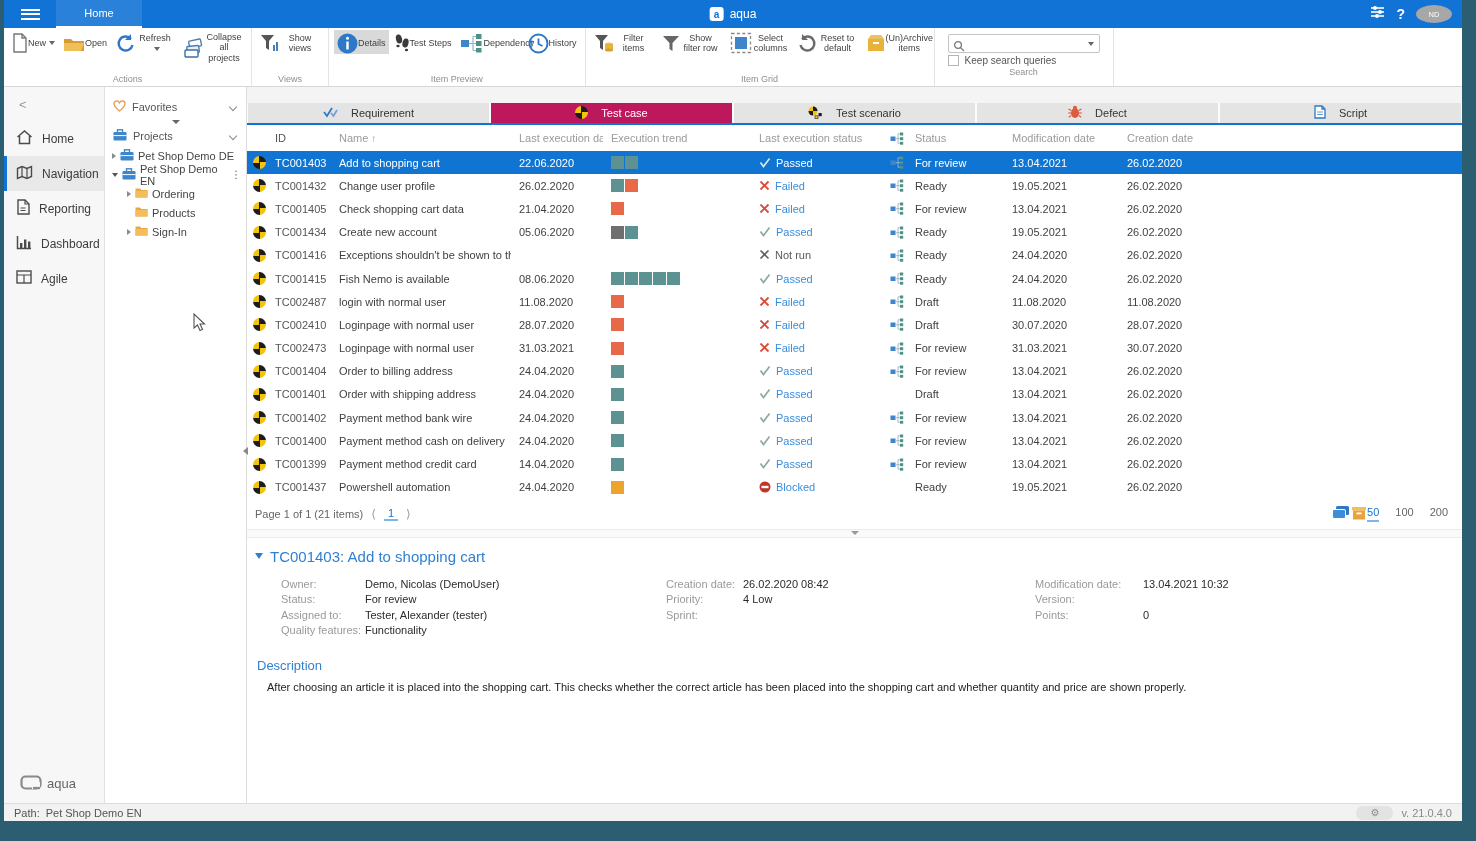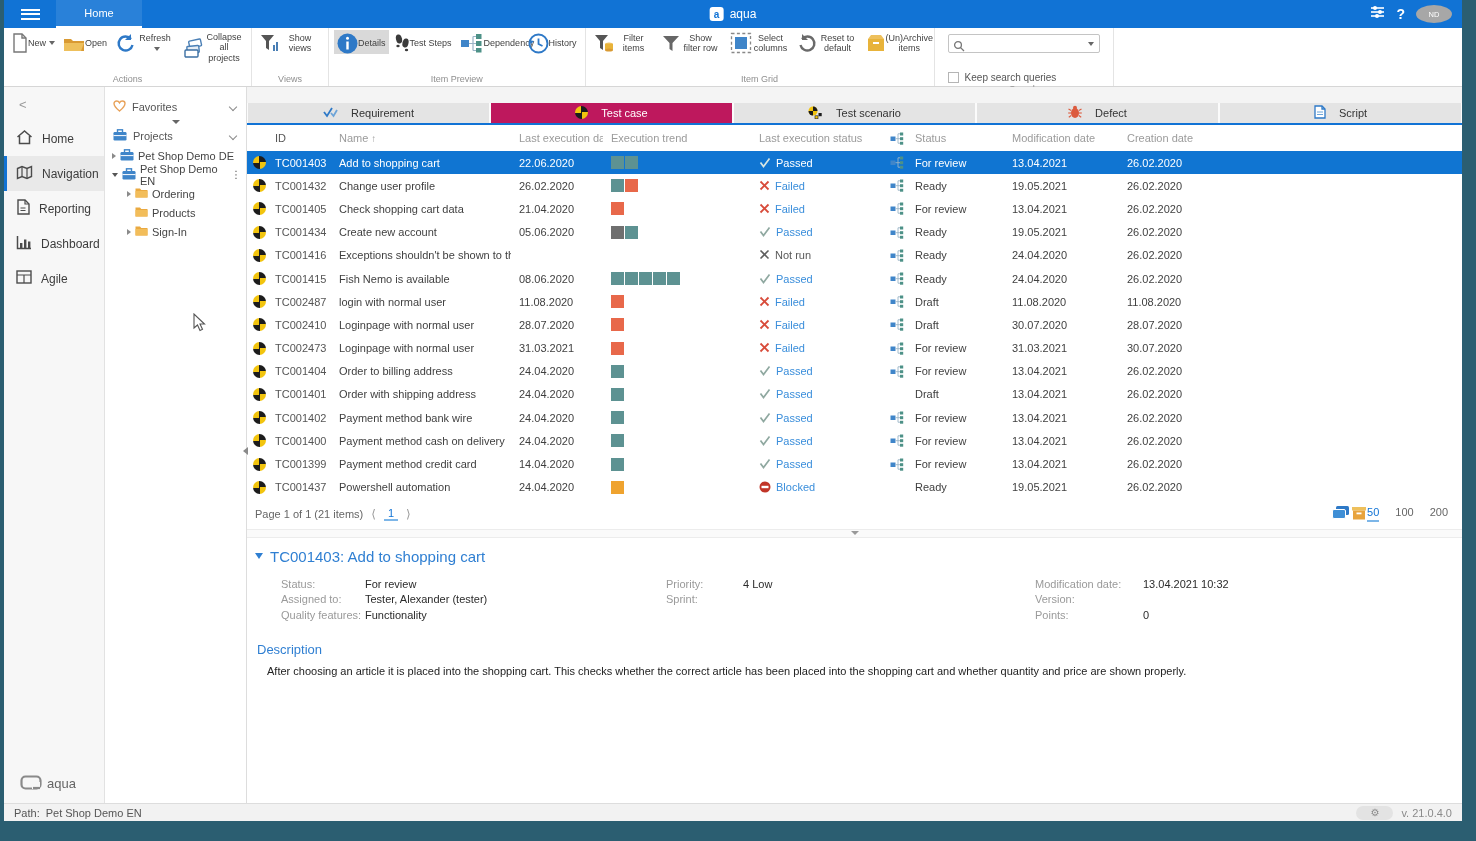--- a/index.html
+++ b/index.html
@@ -24,21 +24,21 @@
 .rbtn{max-width:66px;min-width:32px;display:flex;flex-direction:row;align-items:center;font-size:9px;color:#3f3f3f;padding:2px 3px 0;line-height:1.15;text-align:center;cursor:pointer}
 .rbtn .ric{height:22px;display:flex;align-items:center;justify-content:center}
 .rbtn.active{background:#d9d9d9}
 .rgroup-label{text-align:center;font-size:9px;color:#8f8f8f;padding:1px 0 2px}
 .caret{display:inline-block;width:0;height:0;border-left:3.5px solid transparent;border-right:3.5px solid transparent;border-top:4px solid #666;margin-left:3px;vertical-align:middle}
 .searchwrap{display:flex;flex-direction:column;padding:4px 8px 0}
 .searchbox{position:relative;width:152px;height:19px;border:1px solid #c4c4c4;border-radius:2px;background:#fff;display:flex;align-items:center}
 .searchbox input{border:0;outline:0;flex:1;font-size:11px;padding:0 14px 0 20px;height:100%;background:transparent}
 .sglass{position:absolute;left:4px;top:3px}
 .scaret{position:absolute;right:5px;top:7px;width:0;height:0;border-left:3.5px solid transparent;border-right:3.5px solid transparent;border-top:4px solid #666}
-.keeprow{display:flex;align-items:center;gap:6px;font-size:10px;color:#555;margin-top:19px}
+.keeprow{display:flex;align-items:center;gap:6px;font-size:10px;color:#555;margin-top:2px}
 .cbox{width:11px;height:11px;border:1px solid #b5b5b5;background:#fff}
 
 .main{flex:1;display:flex;min-height:0;position:relative}
 .leftnav{width:101px;background:#f7f7f7;border-right:1px solid #e2e2e2;display:flex;flex-direction:column;font-size:12px;color:#3c3c3c;flex:0 0 auto}
 .back{height:34px;display:flex;align-items:center;padding-left:15px;color:#9a9a9a;font-size:13px;cursor:pointer}
 .navitem{display:flex;gap:9px;align-items:center;padding-left:12px;height:35px;cursor:pointer}
 .navitem.active{background:#e9e9e9;border-left:3px solid #1173d5;padding-left:9px}
 .leftnav .spacer{flex:1}
 .nav-logo{padding:0 0 12px 16px;display:flex;align-items:center;gap:5px;color:#666;font-size:13px}
 .treepanel{width:142px;background:#fff;border-right:1px solid #ddd;font-size:11px;color:#444;padding-top:10px;flex:0 0 auto}
@@ -1001,33 +1001,41 @@
         </div>
 
       <div class="details">
         <div class="dtitle">
           <span class="tri-dn"></span>
           <span>TC001403: Add to shopping cart</span>
         </div>
         <div class="dfields">
           <div class="dcol dcol1" id="dcol1">
               <div class="drow">
+                <span class="dlabel">Owner:</span>
+                <span class="dvalue">Demo, Nicolas (DemoUser)</span>
+              </div>
+              <div class="drow">
                 <span class="dlabel">Status:</span>
                 <span class="dvalue">For review</span>
               </div>
               <div class="drow">
                 <span class="dlabel">Assigned to:</span>
                 <span class="dvalue">Tester, Alexander (tester)</span>
               </div>
               <div class="drow">
                 <span class="dlabel">Quality features:</span>
                 <span class="dvalue">Functionality</span>
               </div>
             </div>
           <div class="dcol dcol2" id="dcol2">
+              <div class="drow">
+                <span class="dlabel">Creation date:</span>
+                <span class="dvalue">26.02.2020 08:42</span>
+              </div>
               <div class="drow">
                 <span class="dlabel">Priority:</span>
                 <span class="dvalue">4 Low</span>
               </div>
               <div class="drow">
                 <span class="dlabel">Sprint:</span>
                 <span class="dvalue"></span>
               </div>
             </div>
           <div class="dcol dcol3" id="dcol3">

